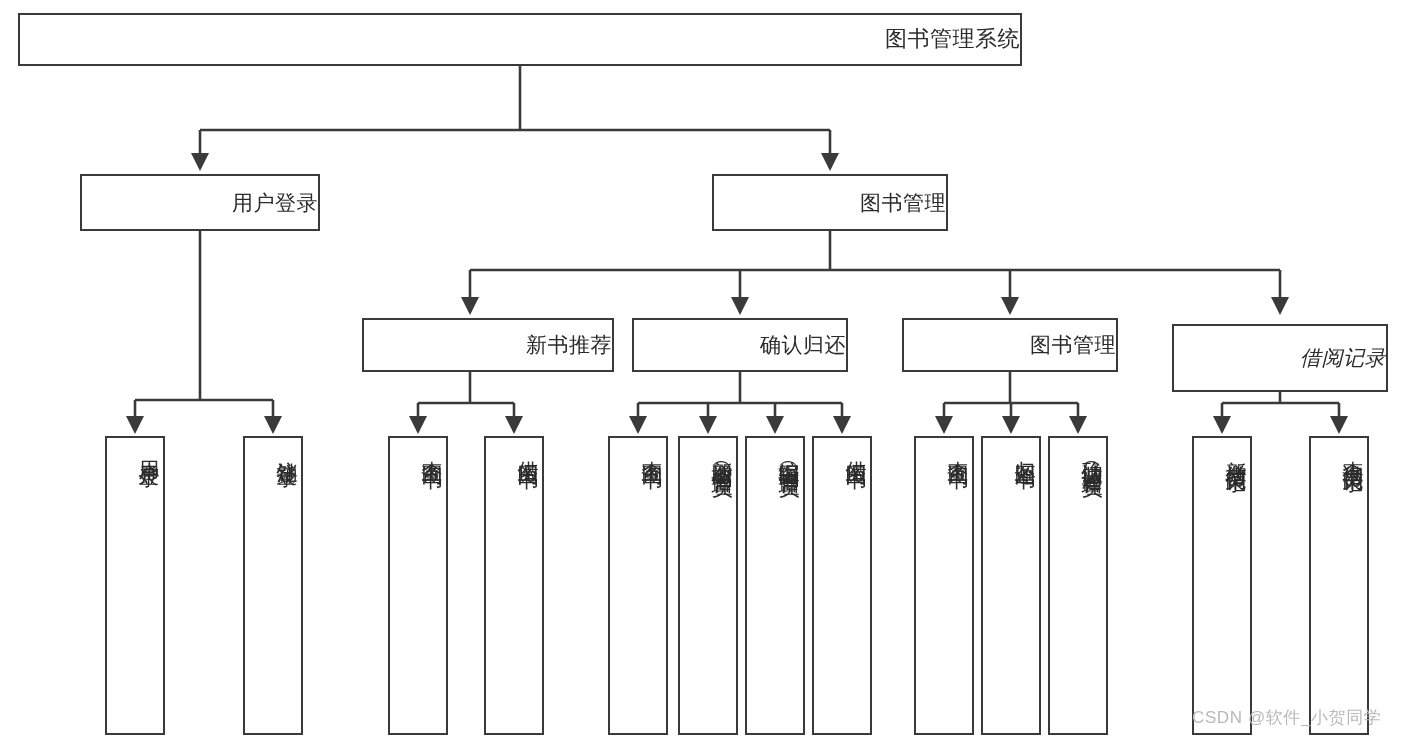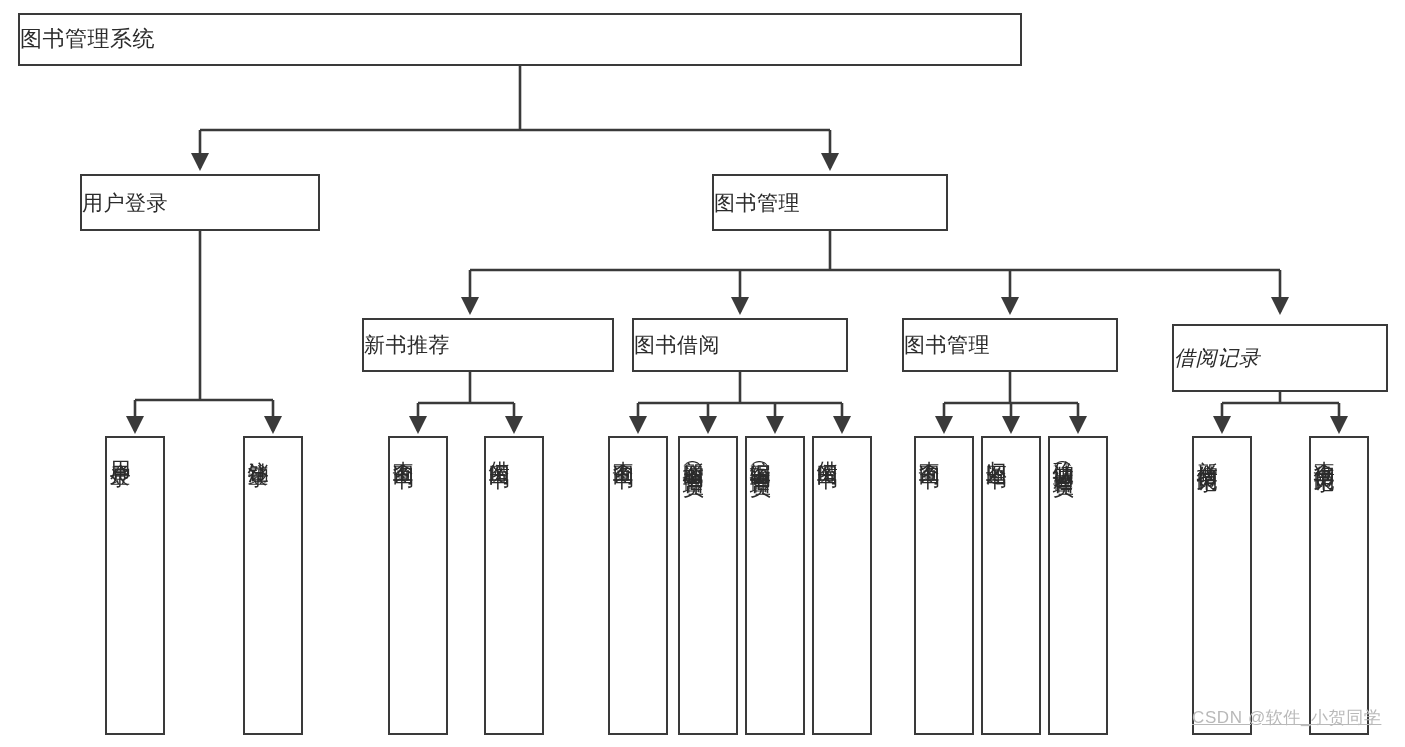--- a/index.html
+++ b/index.html
@@ -27,21 +27,21 @@
     height: 747px;
     pointer-events: none;
   }
   .node {
     position: absolute;
     box-sizing: border-box;
     background: #ffffff;
     border: 2.5px solid #3a3a3a;
     display: flex;
     align-items: center;
-    justify-content: flex-start;
+    justify-content: flex-end;
     z-index: 3;
   }
   .node-label {
     display: block;
     text-align: center;
     color: #2b2b2b;
     line-height: 1.12;
     letter-spacing: 0.5px;
     white-space: nowrap;
   }
@@ -140,21 +140,21 @@
     <span class="node-label">用户登录</span>
   </div>
   <div class="node horiz" style="left:712px; top:174px; width:236px; height:57px;">
     <span class="node-label">图书管理</span>
   </div>
 
   <div class="node horiz" style="left:362px; top:318px; width:252px; height:54px;">
     <span class="node-label">新书推荐</span>
   </div>
   <div class="node horiz" style="left:632px; top:318px; width:216px; height:54px;">
-    <span class="node-label">图书借阅</span>
+    <span class="node-label">确认归还</span>
   </div>
   <div class="node horiz" style="left:902px; top:318px; width:216px; height:54px;">
     <span class="node-label">图书管理</span>
   </div>
   <div class="node horiz" style="left:1172px; top:324px; width:216px; height:68px;font-style:italic;">
     <span class="node-label">借阅记录</span>
   </div>
 
   <div class="node vert" style="left:105px; top:436px; width:60px; height:299px;">
     <span class="node-label">用户登录</span>
@@ -193,15 +193,15 @@
     <span class="node-label">确认归还（管理员）</span>
   </div>
 
   <div class="node vert" style="left:1192px; top:436px; width:60px; height:299px;">
     <span class="node-label">新增借阅记录</span>
   </div>
   <div class="node vert" style="left:1309px; top:436px; width:60px; height:299px;">
     <span class="node-label">查询借阅记录</span>
   </div>
 
-  <div class="watermark" style="left:1192px; top:706px;text-decoration:underline;">CSDN @软件_小贺同学</div>
+  <div class="watermark" style="left:1192px; top:706px;">CSDN @软件_小贺同学</div>
 
 </div>
 
 </body></html>

